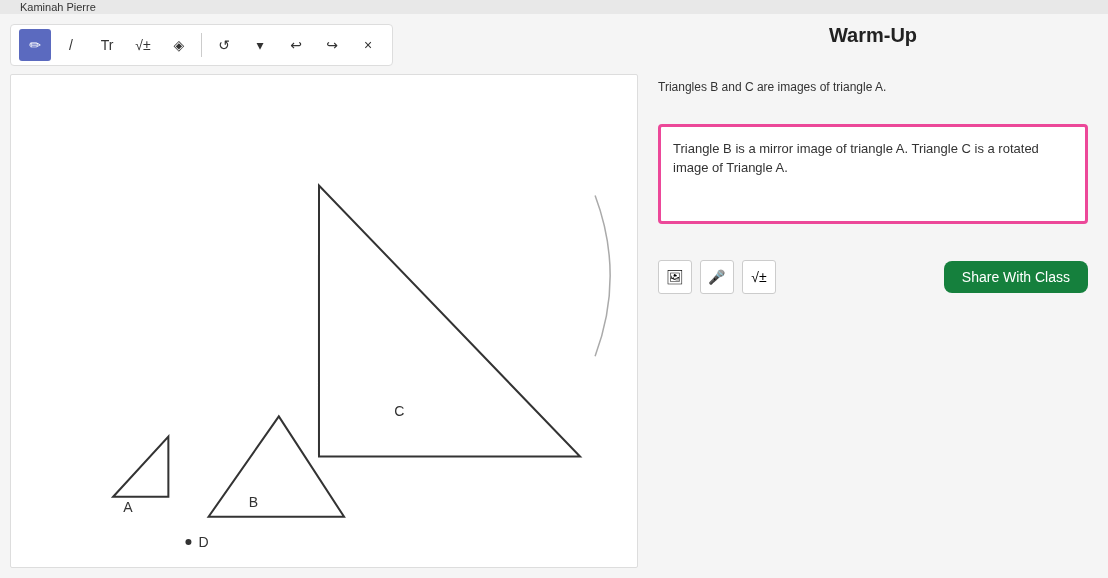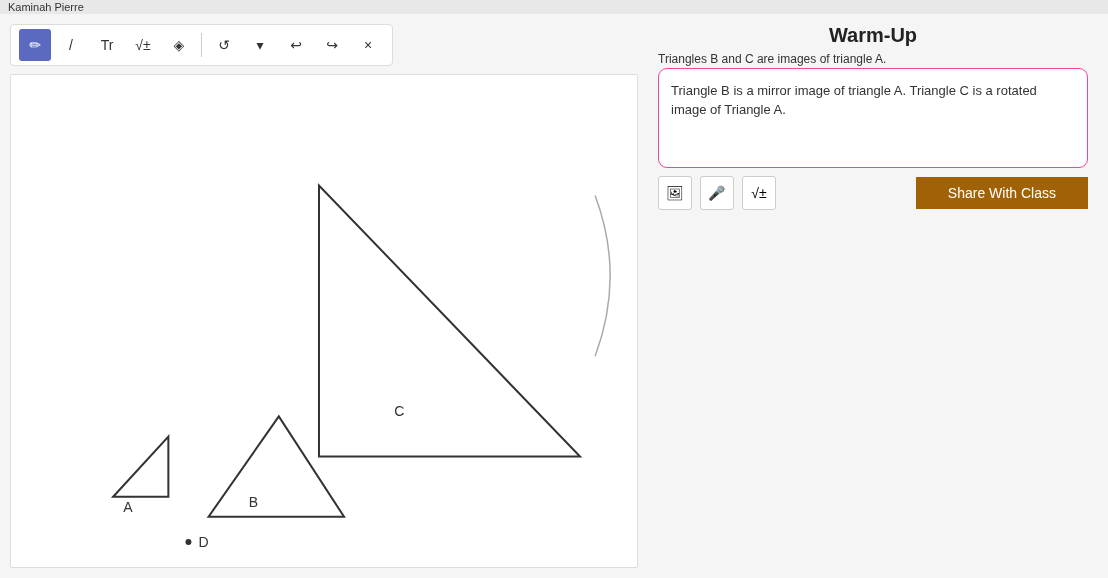--- a/index.html
+++ b/index.html
@@ -13,21 +13,21 @@
     }
 
     
     .top-bar {
       position: absolute;
       top: 0; left: 0; right: 0;
       height: 14px;
       background: #e8e8e8;
       display: flex;
       align-items: center;
-      padding: 0 8px;
+      padding: 0 20px;
     }
     .user-name {
       font-size: 11px;
       color: #333;
     }
 
     
     .main-content {
       position: absolute;
       top: 14px;
@@ -88,40 +88,40 @@
       position: relative;
       overflow: hidden;
     }
 
     
     .right-panel {
       width: 460px;
       padding: 10px 20px 10px 10px;
       display: flex;
       flex-direction: column;
-      gap: 0;
+      gap: 28px;
     }
 
     .page-title {
       font-size: 20px;
       font-weight: 600;
       color: #222;
       text-align: center;
       margin-bottom: 4px;
     }
 
     .question-text {
       font-size: 12px;
       color: #333;
       line-height: 1.4;
     }
 
     .response-box {
-      border: 1px solid #ec4899;
-      border-radius: 9px;
+      border: 3px solid #ec4899;
+      border-radius: 4px;
       padding: 12px;
       background: white;
       min-height: 100px;
       font-size: 13px;
       color: #333;
       line-height: 1.5;
     }
 
     .response-actions {
       display: flex;
@@ -136,25 +136,25 @@
       border-radius: 3px;
       background: white;
       cursor: pointer;
       display: flex;
       align-items: center;
       justify-content: center;
       font-size: 14px;
     }
     .share-btn {
       margin-left: auto;
-      background: #a16207;
+      background: #15803d;
       color: white;
       border: none;
-      border-radius: 0;
-      padding: 8px 32px;
+      border-radius: 8px;
+      padding: 8px 18px;
       font-size: 14px;
       font-weight: 500;
       cursor: pointer;
     }
 
     
     .canvas-svg {
       position: absolute;
       top: 0; left: 0;
       width: 100%; height: 100%;

